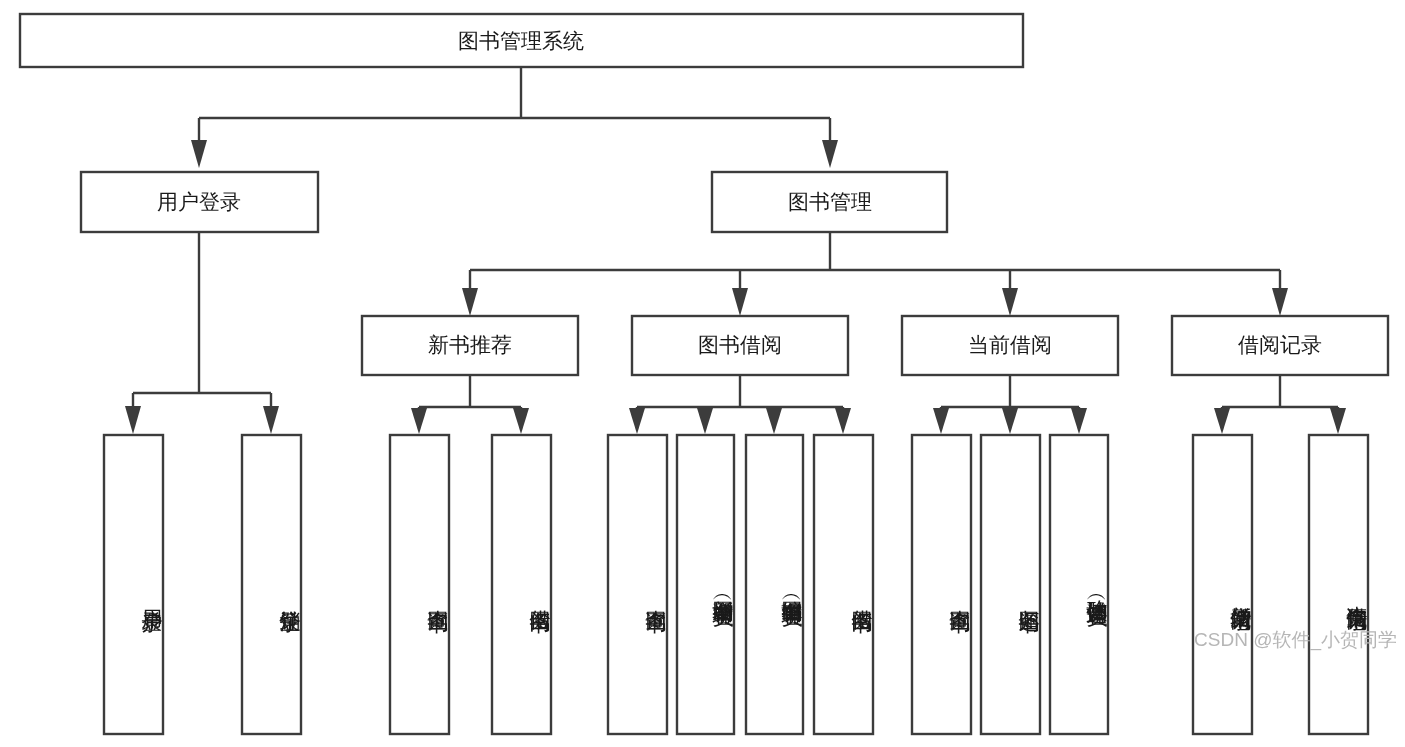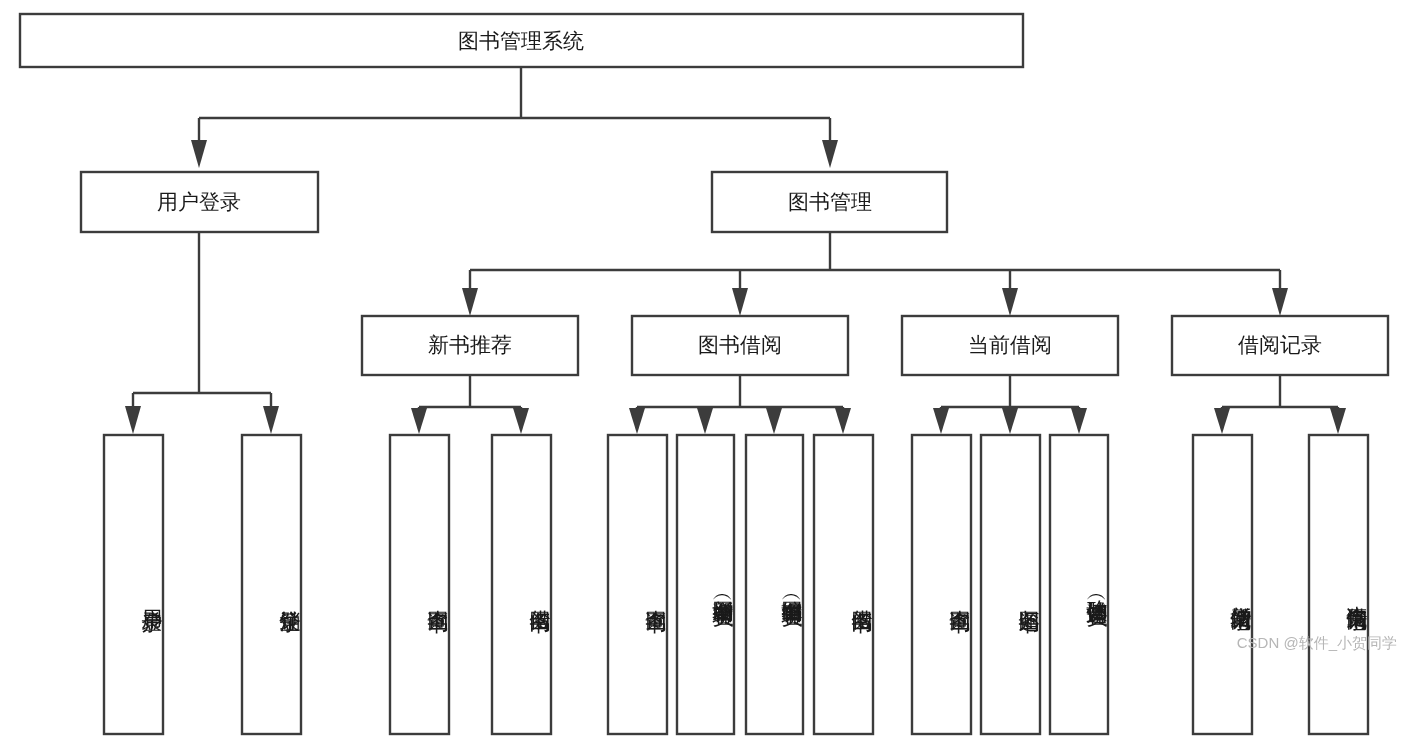--- a/index.html
+++ b/index.html
@@ -62,21 +62,21 @@
     display: flex;
     align-items: flex-start;
     justify-content: center;
     pointer-events: none;
   }
   #watermark {
     position: absolute;
     right: 8px;
     bottom: 4px;
     font-family: "Liberation Sans", "DejaVu Sans", sans-serif;
-    font-size: 15px;
+    font-size: 19px;
     color: #b6b6b6;
     white-space: nowrap;
     user-select: none;
   }
 </style>
 </head>
 <body>
 
 <div id="diagram-root">
 

